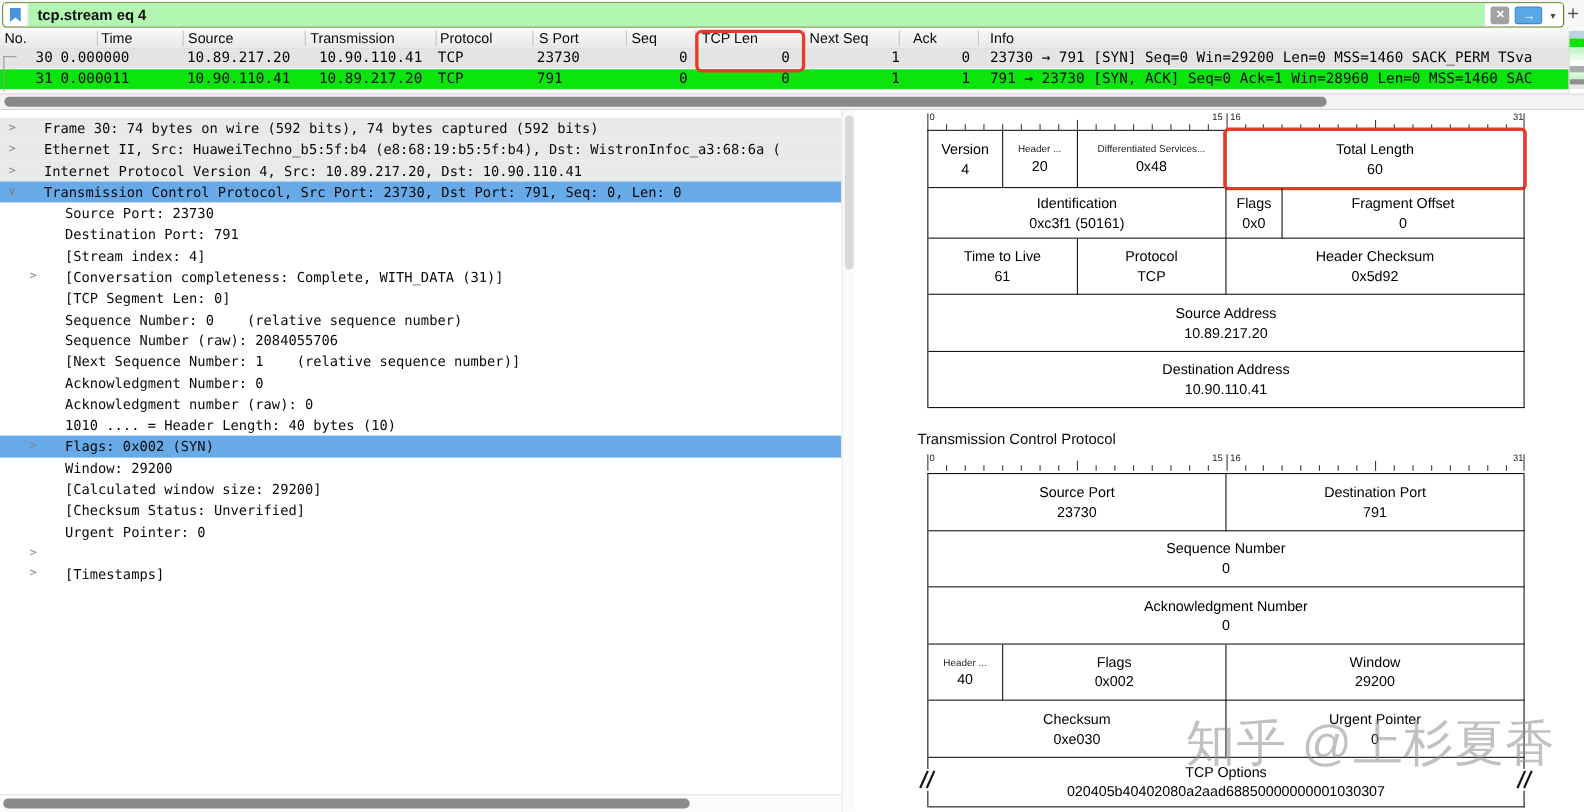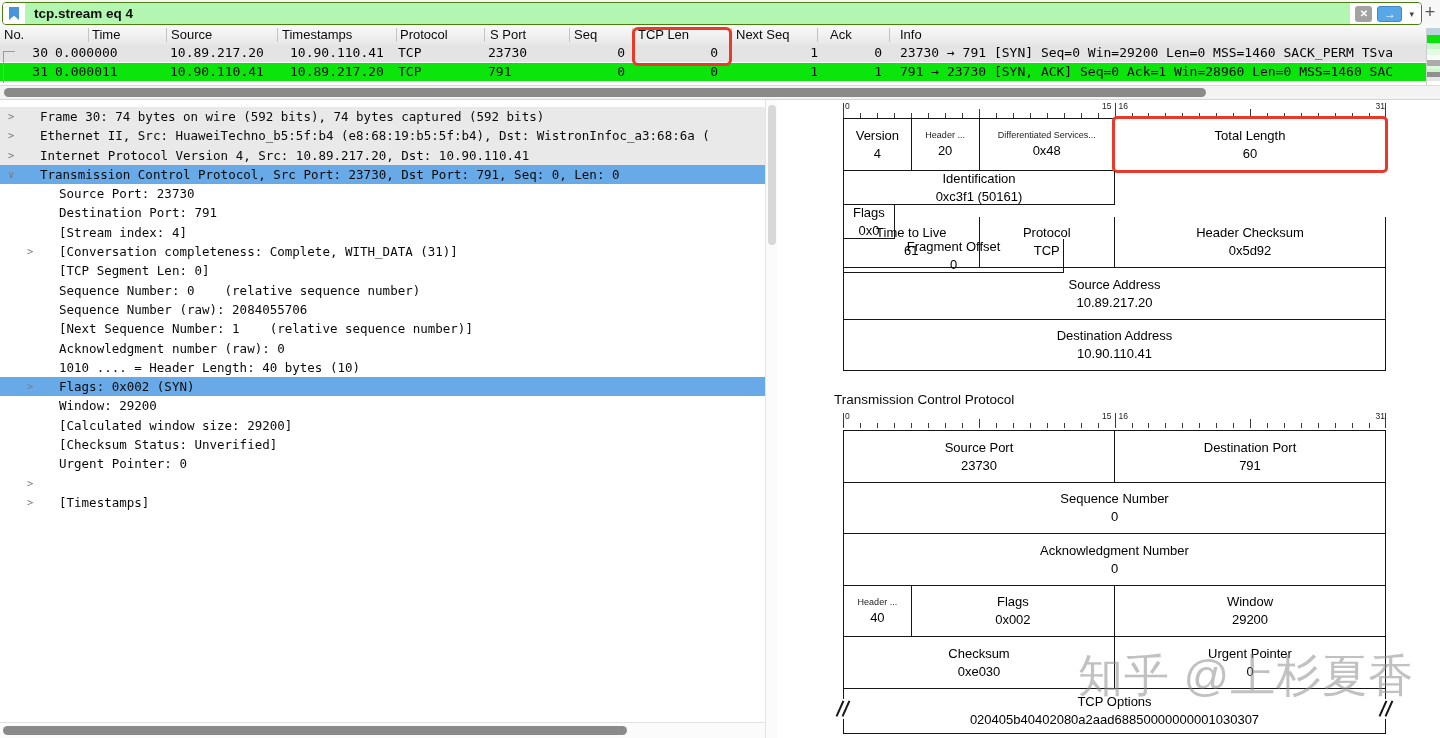--- a/index.html
+++ b/index.html
@@ -97,21 +97,21 @@
       <div class="expander-btn">▾</div>
     </div>
   </div>
   <div id="add-filter-btn">+</div>
 </div>
 
 <div id="col-header">
     <span class="hcell" style="left: 4px;">No.</span>
     <span class="hcell" style="left: 92px;">Time</span>
     <span class="hcell" style="left: 171px;">Source</span>
-    <span class="hcell" style="left: 282px;">Timestamps</span>
+    <span class="hcell" style="left: 282px;">Transmission</span>
     <span class="hcell" style="left: 400px;">Protocol</span>
     <span class="hcell" style="left: 490px;">S Port</span>
     <span class="hcell" style="left: 574px;">Seq</span>
     <span class="hcell" style="left: 638px;">TCP Len</span>
     <span class="hcell" style="left: 736px;">Next Seq</span>
     <span class="hcell" style="left: 830px;">Ack</span>
     <span class="hcell" style="left: 900px;">Info</span>
     <div class="hdiv" style="left: 88px;"></div>
     <div class="hdiv" style="left: 166px;"></div>
     <div class="hdiv" style="left: 277px;"></div>
@@ -175,20 +175,21 @@
       <div class="trow bg-gray"><span class="tchev" style="left: 8px;">&gt;</span><span class="ttext" style="left: 28px;">Internet Protocol Version 4, Src: 10.89.217.20, Dst: 10.90.110.41</span></div>
       <div class="trow bg-blue"><span class="tchev" style="left: 8px;">∨</span><span class="ttext" style="left: 28px;">Transmission Control Protocol, Src Port: 23730, Dst Port: 791, Seq: 0, Len: 0</span></div>
       <div class="trow"><span class="ttext" style="left: 47px;">Source Port: 23730</span></div>
       <div class="trow"><span class="ttext" style="left: 47px;">Destination Port: 791</span></div>
       <div class="trow"><span class="ttext" style="left: 47px;">[Stream index: 4]</span></div>
       <div class="trow"><span class="tchev" style="left: 27px;">&gt;</span><span class="ttext" style="left: 47px;">[Conversation completeness: Complete, WITH_DATA (31)]</span></div>
       <div class="trow"><span class="ttext" style="left: 47px;">[TCP Segment Len: 0]</span></div>
       <div class="trow"><span class="ttext" style="left: 47px;">Sequence Number: 0    (relative sequence number)</span></div>
       <div class="trow"><span class="ttext" style="left: 47px;">Sequence Number (raw): 2084055706</span></div>
       <div class="trow"><span class="ttext" style="left: 47px;">[Next Sequence Number: 1    (relative sequence number)]</span></div>
+      <div class="trow"><span class="ttext" style="left: 47px;">Acknowledgment Number: 0</span></div>
       <div class="trow"><span class="ttext" style="left: 47px;">Acknowledgment number (raw): 0</span></div>
       <div class="trow"><span class="ttext" style="left: 47px;">1010 .... = Header Length: 40 bytes (10)</span></div>
       <div class="trow bg-blue"><span class="tchev" style="left: 27px;">&gt;</span><span class="ttext" style="left: 47px;">Flags: 0x002 (SYN)</span></div>
       <div class="trow"><span class="ttext" style="left: 47px;">Window: 29200</span></div>
       <div class="trow"><span class="ttext" style="left: 47px;">[Calculated window size: 29200]</span></div>
       <div class="trow"><span class="ttext" style="left: 47px;">[Checksum Status: Unverified]</span></div>
       <div class="trow"><span class="ttext" style="left: 47px;">Urgent Pointer: 0</span></div>
       <div class="trow"><span class="tchev" style="left: 27px;">&gt;</span></div>
       <div class="trow"><span class="tchev" style="left: 27px;">&gt;</span><span class="ttext" style="left: 47px;">[Timestamps]</span></div>
     </div>
@@ -252,21 +253,21 @@
         </div>
         <div class="dcell" style="width: 25%;">
           <div class="dlabel small">Differentiated Services...</div>
           <div class="dvalue">0x48</div>
         </div>
         <div class="dcell red" style="width: 50%;">
           <div class="dlabel">Total Length</div>
           <div class="dvalue">60</div>
         </div>
       </div>
-      <div class="drow" style="height: 46px; flex-direction: column;">
+      <div class="drow" style="height: 46px;">
         <div class="dcell" style="width: 50%;">
           <div class="dlabel">Identification</div>
           <div class="dvalue">0xc3f1 (50161)</div>
         </div>
         <div class="dcell" style="width: 9.375%;">
           <div class="dlabel">Flags</div>
           <div class="dvalue">0x0</div>
         </div>
         <div class="dcell" style="width: 40.625%;">
           <div class="dlabel">Fragment Offset</div>

